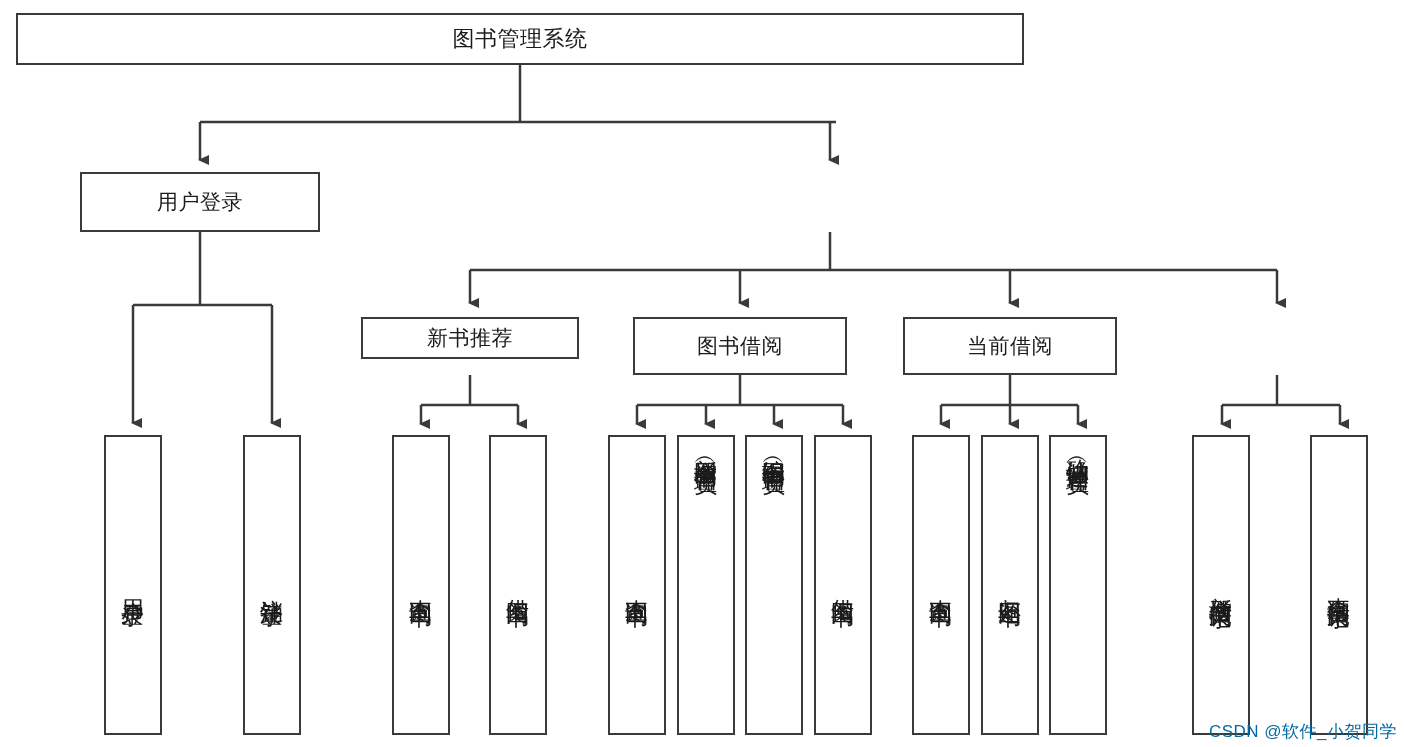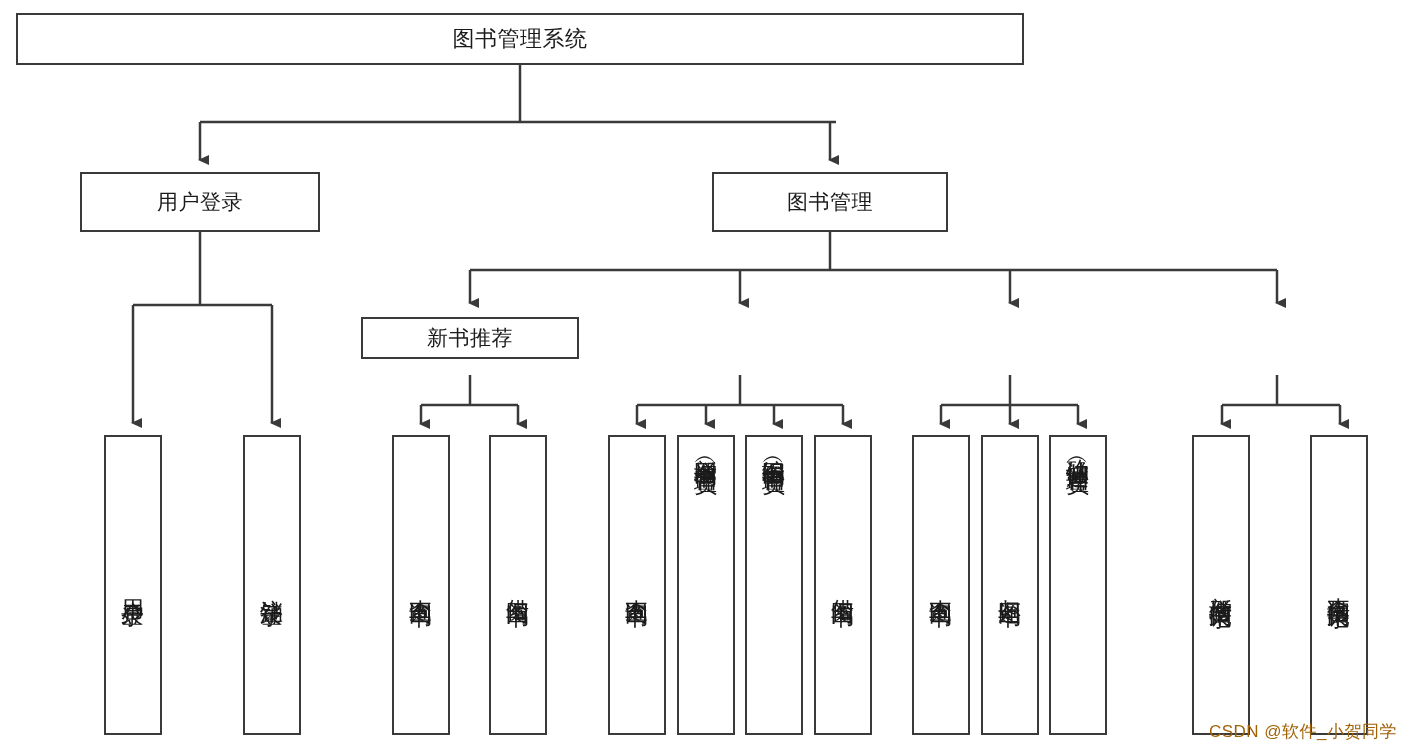--- a/index.html
+++ b/index.html
@@ -59,21 +59,21 @@
     align-items: center;
   }
   .node.leaf.top-v {
     align-items: flex-start;
     padding-top: 4px;
   }
   #watermark {
     position: absolute;
     right: 8px;
     bottom: 4px;
-    color: #a16207;
+    color: #0369a1;
     font-size: 17px;
     letter-spacing: 0.5px;
     z-index: 5;
     white-space: nowrap;
   }
 </style>
 </head>
 <body>
 
 <div id="canvas">
@@ -128,26 +128,29 @@
     </g>
   </svg>
 
   <div class="node root" style="left:16px; top:13px; width:1008px; height:52px;">
     <span class="node-label">图书管理系统</span>
   </div>
 
   <div class="node" style="left:80px; top:172px; width:240px; height:60px;">
     <span class="node-label">用户登录</span>
   </div>
-  <div class="node" style="left:712px; top:172px; width:236px; height:60px;">
-    <span class="node-label">图书管理</span>
-  </div>
 
   <div class="node" style="left:361px; top:317px; width:218px; height:42px;">
     <span class="node-label">新书推荐</span>
+  </div>
+  <div class="node" style="left:633px; top:317px; width:214px; height:58px;">
+    <span class="node-label">图书借阅</span>
+  </div>
+  <div class="node" style="left:903px; top:317px; width:214px; height:58px;">
+    <span class="node-label">当前借阅</span>
   </div>
 
   <div class="node leaf center-v" style="left:104px; top:435px; width:58px; height:300px;">
     <span class="node-label">用户登录</span>
   </div>
   <div class="node leaf center-v" style="left:243px; top:435px; width:58px; height:300px;">
     <span class="node-label">注销登录</span>
   </div>
 
   <div class="node leaf center-v" style="left:392px; top:435px; width:58px; height:300px;">

